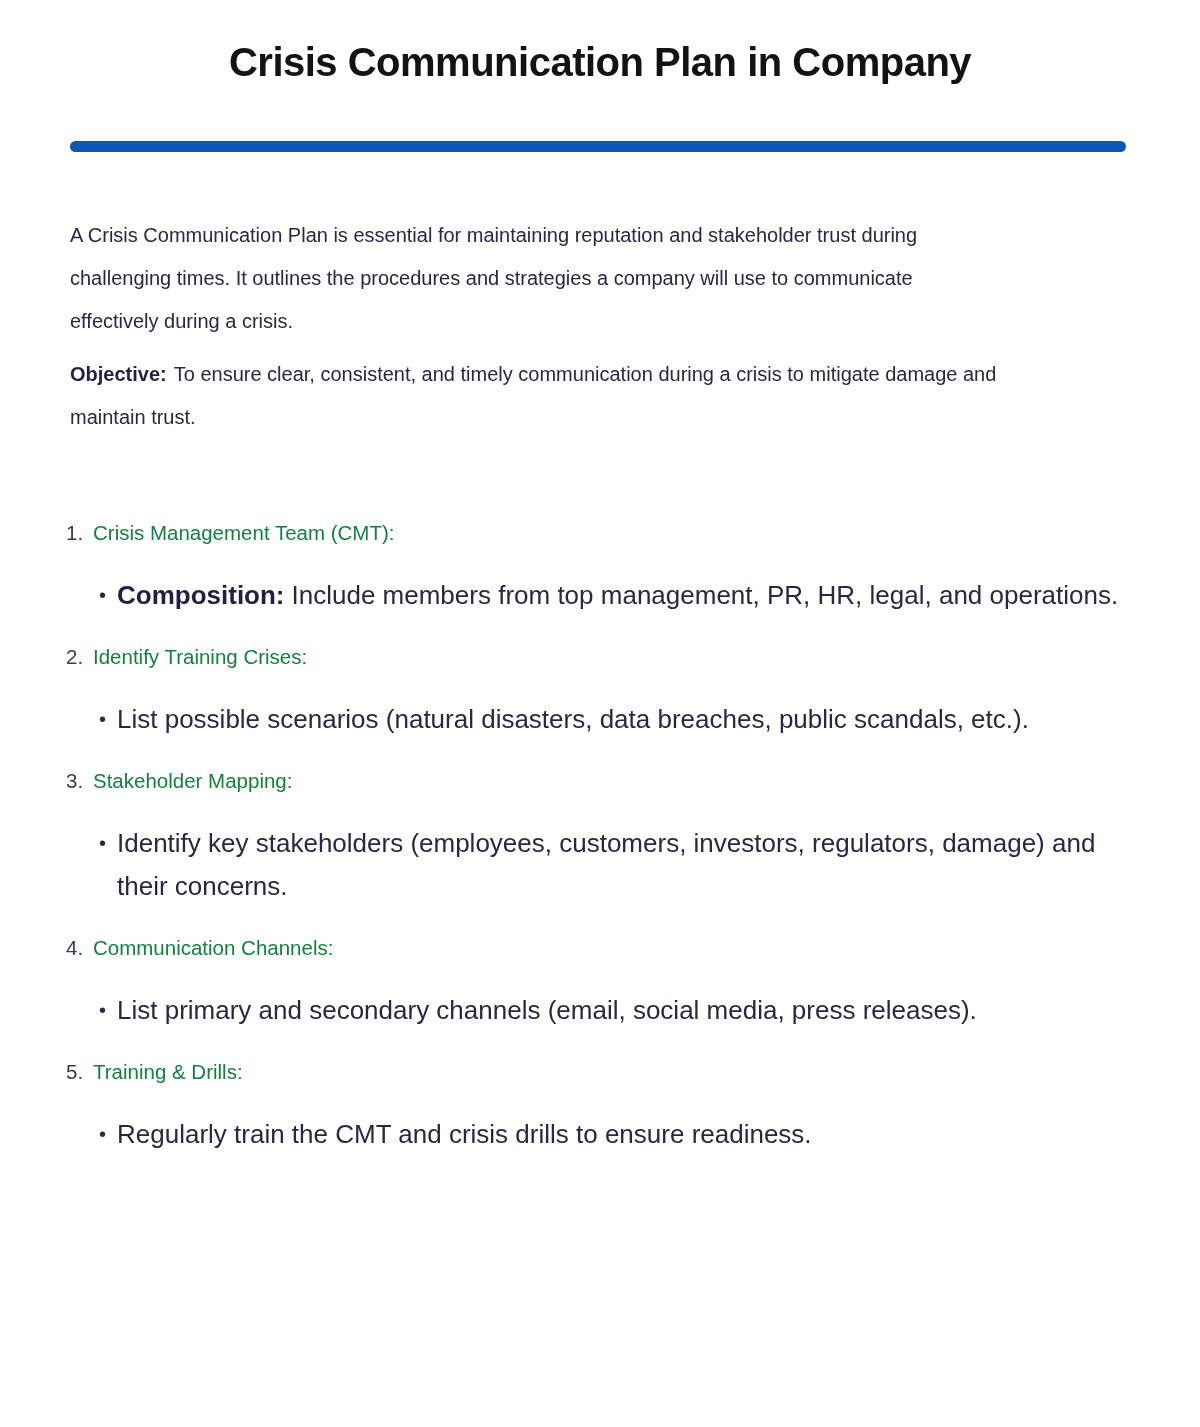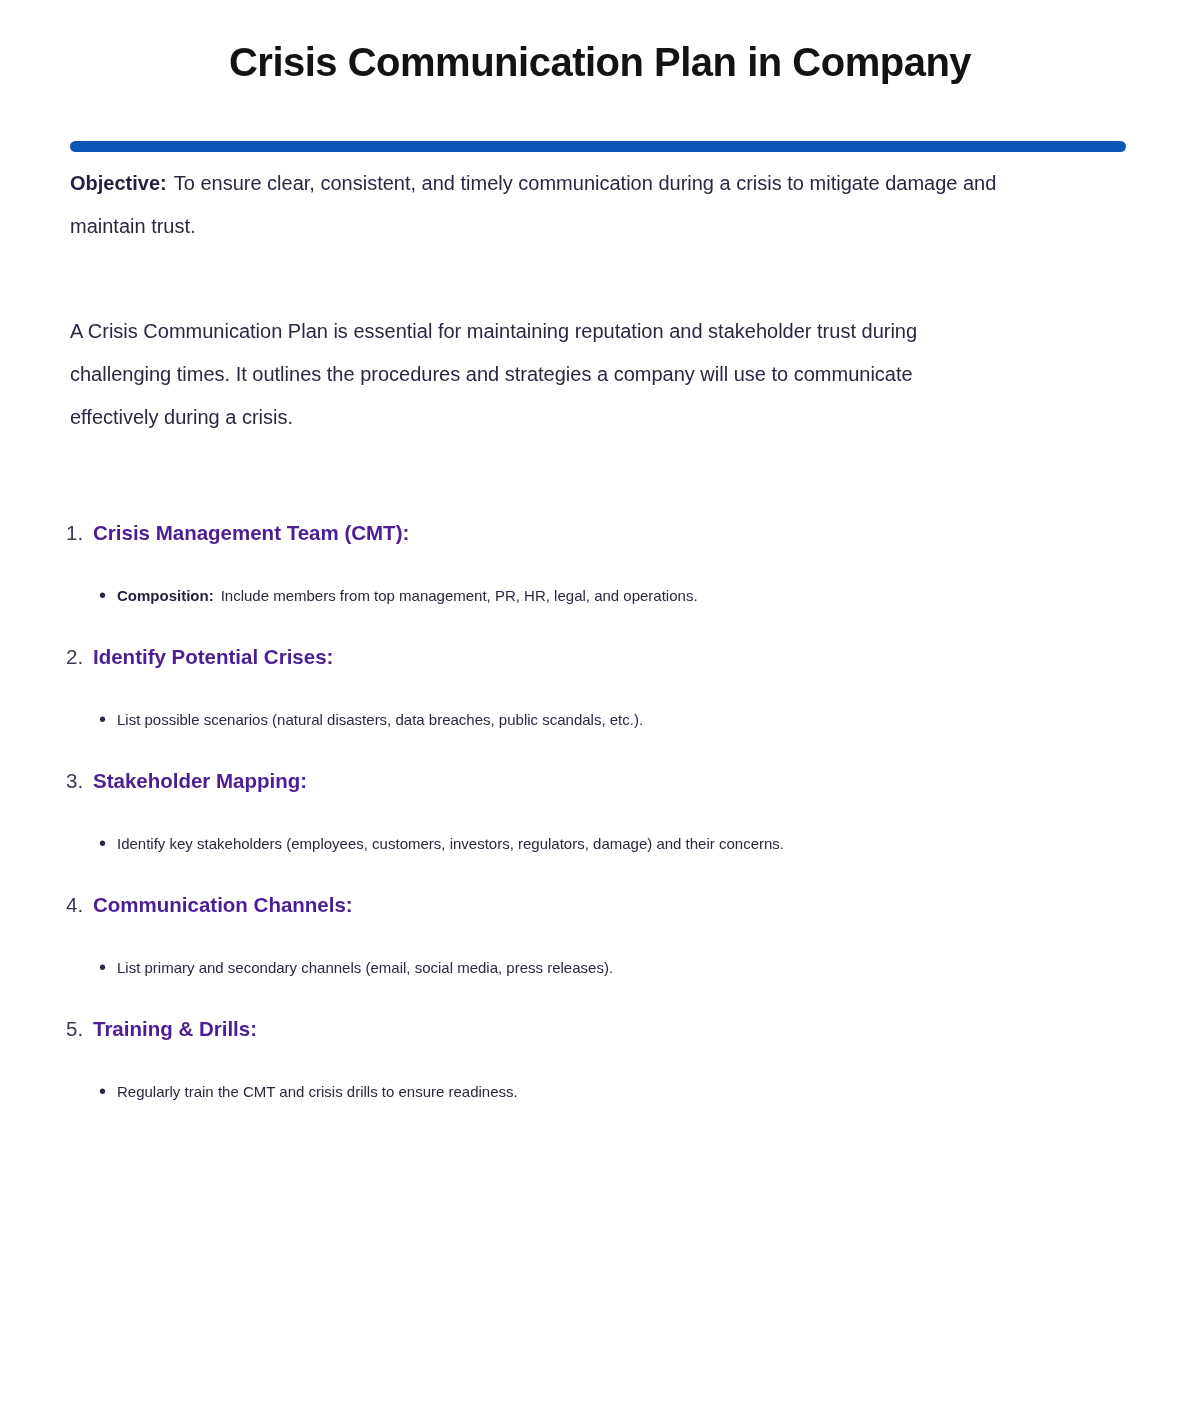--- a/index.html
+++ b/index.html
@@ -72,32 +72,32 @@
     color: #2A2744;
   }
   .num {
     display: inline-block;
     min-width: 27px;
     margin-left: -4px;
     font-weight: 400;
     color: #3C3B52;
   }
   .ttl {
-    font-weight: 700;
-    color: #4c1d95;
+    font-weight: 400;
+    color: #15803d;
     margin-top: 12px;
   }
   ul.bullet-list {
     margin: 20px 0 0 0;
     padding: 0 0 0 47px;
     list-style: none;
   }
   ul.bullet-list li {
     position: relative;
-    font-size: 15px;
+    font-size: 26px;
     line-height: 43px;
     color: #2A2744;
     max-width: 1010px;
   }
   ul.bullet-list li + li { margin-top: 12px; }
   ul.bullet-list li::before {
     content: "\2022";
     position: absolute;
     left: -18px;
     top: 0;
@@ -110,43 +110,43 @@
 </head>
 <body>
 
 <div class="page">
   <div class="content">
 
     <h1 class="doc-title">Crisis Communication Plan in Company</h1>
 
     <div class="divider"></div>
 
+    <p class="body-para intro">A Crisis Communication Plan is essential for maintaining reputation and stakeholder trust during challenging times. It outlines the procedures and strategies a company will use to communicate effectively during a crisis.</p>
+
     <p class="body-para objective">
       <span class="b lbl">Objective:</span><span>To ensure clear, consistent, and timely communication during a crisis to mitigate damage and maintain trust.</span>
     </p>
-
-    <p class="body-para intro">A Crisis Communication Plan is essential for maintaining reputation and stakeholder trust during challenging times. It outlines the procedures and strategies a company will use to communicate effectively during a crisis.</p>
 
 
     <ol class="num-list">
 
       <li class="num-item">
         <div class="num-item-title">
           <span class="num">1.</span><span class="ttl">Crisis Management Team (CMT):</span>
         </div>
         <ul class="bullet-list">
           <li class="narrow-1">
             <span class="b lbl">Composition:</span><span>Include members from top management, PR, HR, legal, and operations.</span>
           </li>
         </ul>
       </li>
 
       <li class="num-item">
         <div class="num-item-title">
-          <span class="num">2.</span><span class="ttl">Identify Potential Crises:</span>
+          <span class="num">2.</span><span class="ttl">Identify Training Crises:</span>
         </div>
         <ul class="bullet-list">
           <li>
             <span>List possible scenarios (natural disasters, data breaches, public scandals, etc.).</span>
           </li>
         </ul>
       </li>
 
       <li class="num-item">
         <div class="num-item-title">

